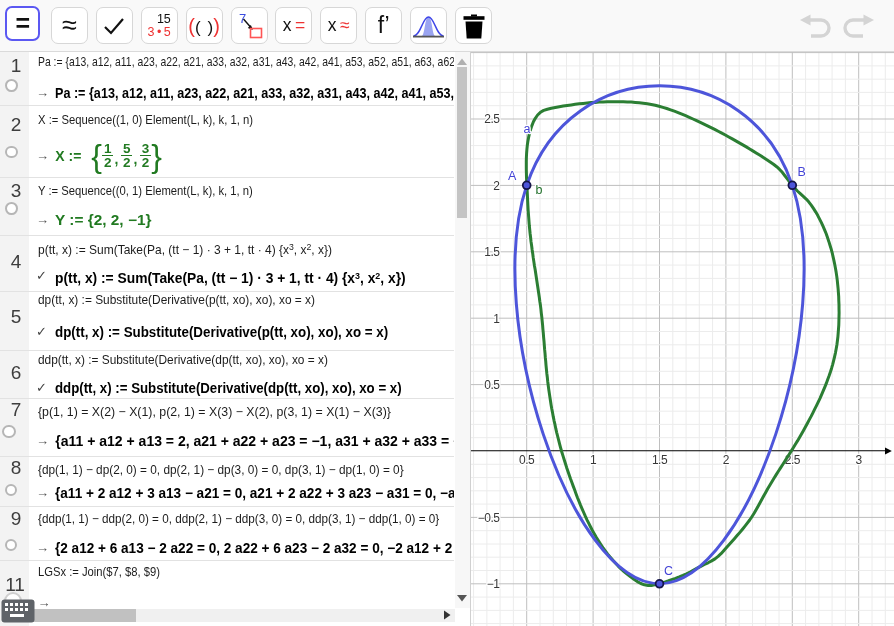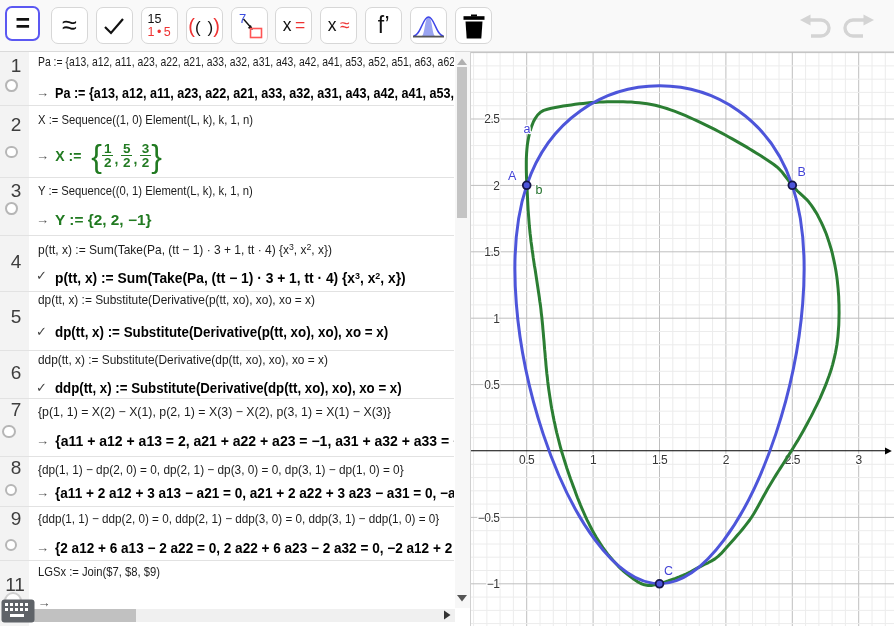--- a/index.html
+++ b/index.html
@@ -143,23 +143,23 @@
     </div>
 <div class="tbtn" style="left:50.9px;top:7px;width:37px;height:37px;border:1px solid #d7d7d7;">
       <span style="font-size:27px;color:#111;">≈</span>
     </div>
 <div class="tbtn" style="left:95.8px;top:7px;width:37px;height:37px;border:1px solid #d7d7d7;">
       <svg width="24" height="20" viewBox="0 0 24 20">
         <path d="M3,11 L9,17 L21,3" fill="none" stroke="#111" stroke-width="2.2"></path>
       </svg>
     </div>
 <div class="tbtn" style="left:140.7px;top:7px;width:37px;height:37px;border:1px solid #d7d7d7;">
-      <div style="line-height:1;text-align:left;font-size:12.5px;">
+      <div style="line-height:1;text-align:right;font-size:12.5px;">
         <div style="color:#111;">15</div>
-        <div style="color:#e33;margin-top:0.5px;">1 • 5</div>
+        <div style="color:#e33;margin-top:0.5px;">3 • 5</div>
       </div>
     </div>
 <div class="tbtn" style="left:185.6px;top:7px;width:37px;height:37px;border:1px solid #d7d7d7;">
       <div style="font-size:20px;line-height:1;white-space:nowrap;"><span style="color:#e33;">(</span><span style="color:#111;font-size:17px;">(</span><span style="display:inline-block;width:7px;"></span><span style="color:#111;font-size:17px;">)</span><span style="color:#e33;">)</span></div>
     </div>
 <div class="tbtn" style="left:230.5px;top:7px;width:37px;height:37px;border:1px solid #d7d7d7;">
       <svg width="30" height="30" viewBox="0 0 30 30">
         <text x="5" y="12" font-size="13" fill="#3b4ce0" font-family="Liberation Sans">7</text>
         <line x1="9.5" y1="8" x2="18" y2="17.8" stroke="#111" stroke-width="1.4"></line>
         <path d="M18.8,19 L13.8,16.9 L16.9,13.9 Z" fill="#111"></path>

